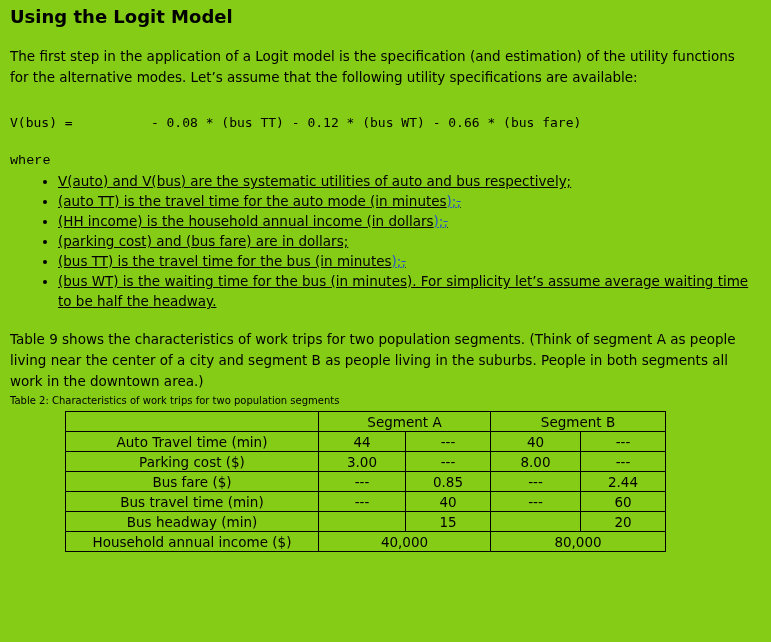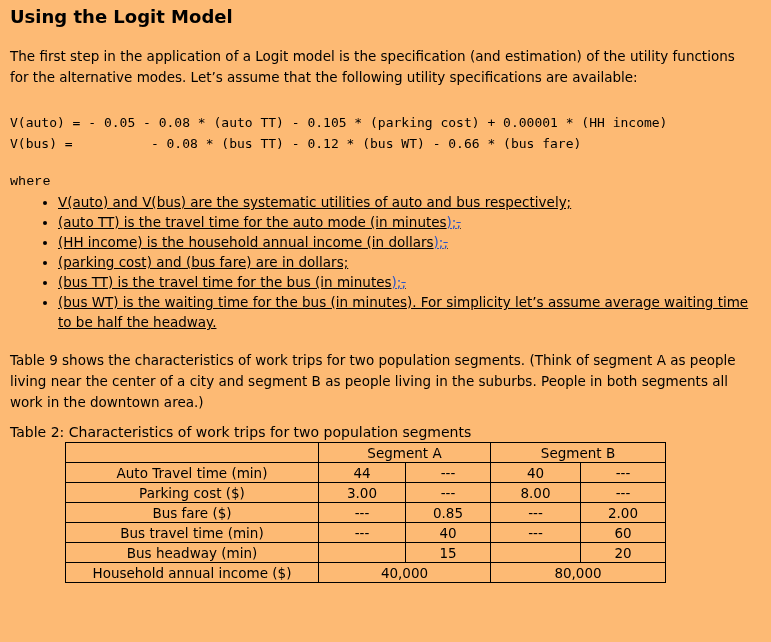--- a/index.html
+++ b/index.html
@@ -5,21 +5,21 @@
   * { box-sizing: border-box; }
   html, body { margin: 0; padding: 0; background: #ffffff; }
   body {
     font-family: "DejaVu Sans", "Liberation Sans", sans-serif;
     color: #000000;
     -webkit-font-smoothing: antialiased;
   }
   .page {
     width: 771px;
     min-height: 642px;
-    background: #fdba74;
+    background: #84cc16;
     padding: 6px 14px 10px 10px;
     overflow: hidden;
   }
   .doc-title {
     font-size: 18px;
     line-height: 22px;
     font-weight: bold;
     margin: 0;
   }
   .para {
@@ -56,23 +56,22 @@
   .ins {
     color: var(--ins-color, #2653c9);
     text-decoration: underline;
   }
   .del {
     color: var(--ins-color, #2653c9);
     text-decoration: line-through;
   }
   .segments-para { margin-top: 18px; }
   .table-caption {
-    font-size: 14px;
+    font-size: 10px;
     line-height: 18px;
-    margin-top: 10px;
     margin-bottom: 1px;
   }
   table.data-table {
     border-collapse: collapse;
     margin-left: 55px;
     table-layout: fixed;
   }
   table.data-table td {
     border: 1px solid #000000;
     font-size: 13.5px;
@@ -87,21 +86,20 @@
 </head>
 <body>
 
 <div class="page">
 
   <h1 class="doc-title">Using the Logit Model</h1>
 
   <p class="para intro">The first step in the application of a Logit model is the specification (and estimation) of the utility functions for the alternative modes. Let’s assume that the following utility specifications are available:</p>
 
   <div class="eq-block">
-    <div class="eq-line">V(auto) = - 0.05 - 0.08 * (auto TT) - 0.105 * (parking cost) + 0.00001 * (HH income)</div>
     <div class="eq-line">V(bus) =          - 0.08 * (bus TT) - 0.12 * (bus WT) - 0.66 * (bus fare)</div>
   </div>
 
   <div class="where-label">where</div>
 
   <ul class="bullets">
     <li><span>V(auto) and V(bus) are the systematic utilities of auto and bus respectively;</span><span class="ins"></span><span class="del"></span></li>
     <li><span>(auto TT) is the travel time for the auto mode (in minutes</span><span class="ins">);</span><span class="del">,</span></li>
     <li><span>(HH income) is the household annual income (in dollars</span><span class="ins">);</span><span class="del">,</span></li>
     <li><span>(parking cost) and (bus fare) are in dollars;</span><span class="ins"></span><span class="del"></span></li>
@@ -139,21 +137,21 @@
         <td>3.00</td>
         <td>---</td>
         <td>8.00</td>
         <td>---</td>
       </tr>
       <tr>
         <td>Bus fare ($)</td>
         <td>---</td>
         <td>0.85</td>
         <td>---</td>
-        <td>2.00</td>
+        <td>2.44</td>
       </tr>
       <tr>
         <td>Bus travel time (min)</td>
         <td>---</td>
         <td>40</td>
         <td>---</td>
         <td>60</td>
       </tr>
       <tr>
         <td>Bus headway (min)</td>

